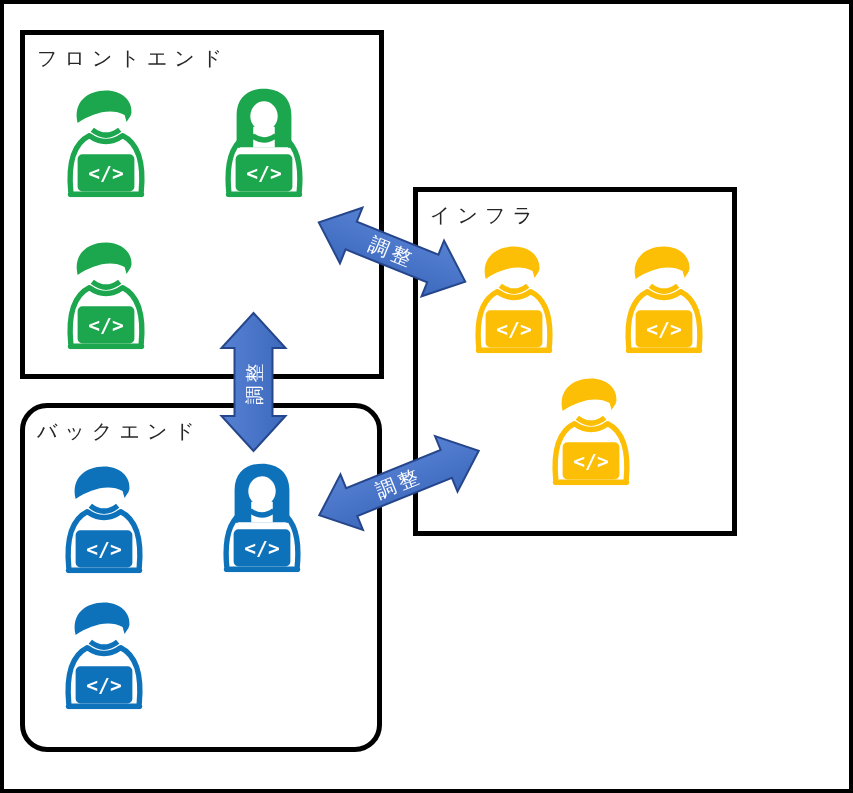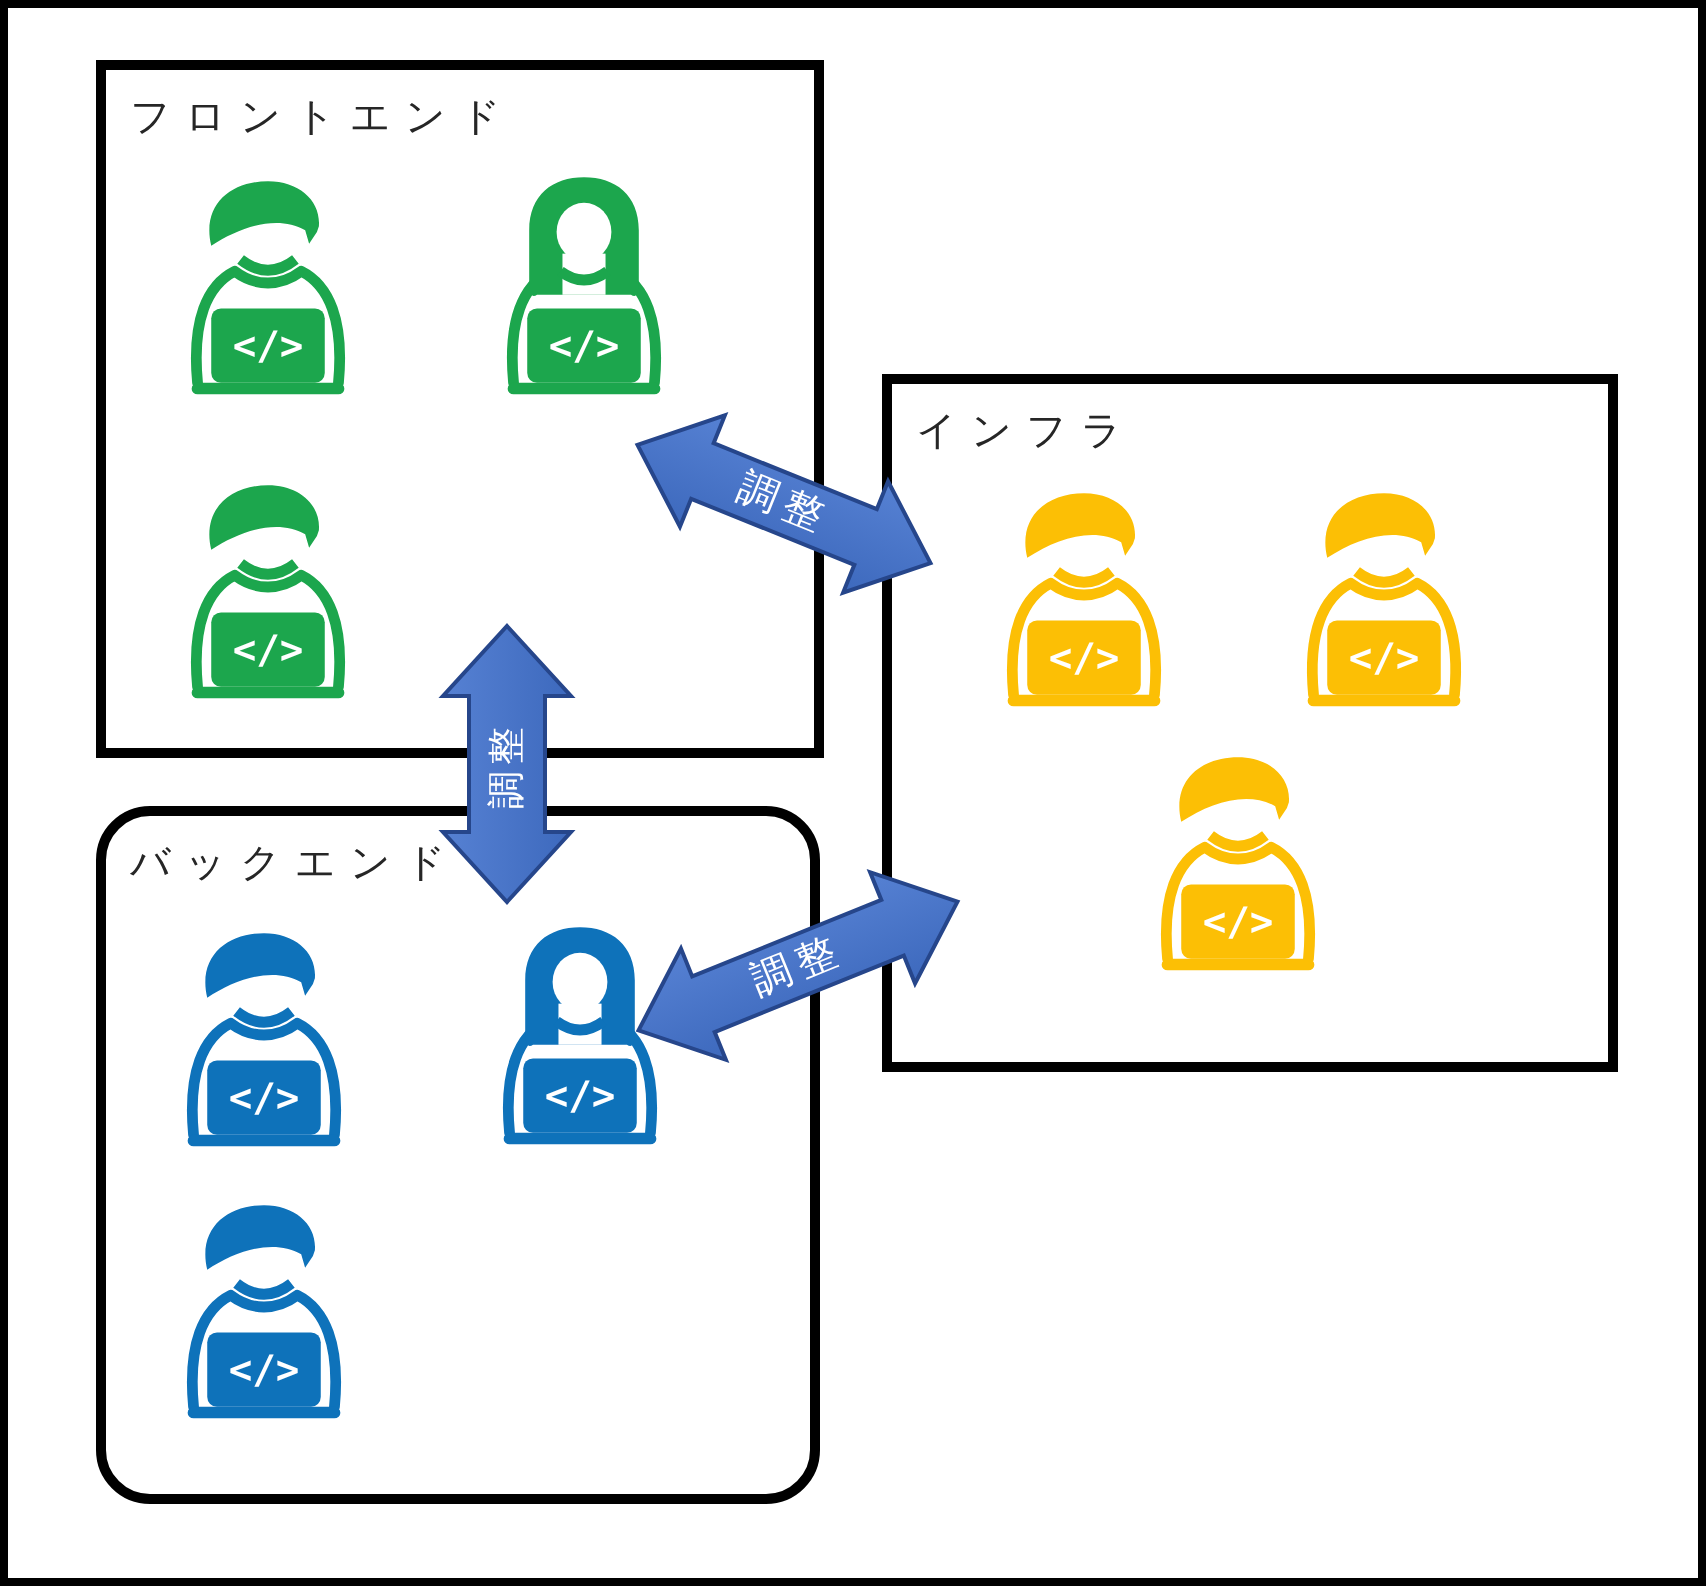--- a/index.html
+++ b/index.html
@@ -1,21 +1,21 @@
 <!DOCTYPE html>
 <html><head>
 <meta charset="utf-8">
 <style>
   html,body{margin:0;padding:0;background:#fff;font-family:"Liberation Sans",sans-serif;}
   .canvas{position:relative;width:853px;height:793px;box-sizing:border-box;
           border:4px solid #000;background:#fff;overflow:hidden;}
   
-  .box{position:absolute;box-sizing:border-box;border:5px solid #000;background:#fff;margin-left:28px;}
+  .box{position:absolute;box-sizing:border-box;border:5px solid #000;background:#fff;}
   #box-frontend{left:16px;top:26px;width:364px;height:349px;}
-  #box-infra{left:409px;top:183px;width:368px;height:349px;font-family:Liberation Serif, serif;}
+  #box-infra{left:409px;top:183px;width:324px;height:349px;font-family:Liberation Serif, serif;}
   #box-backend{left:16px;top:399px;width:362px;height:349px;border-radius:27px;}
   .box-label{position:absolute;left:12px;top:10px;font-size:20px;letter-spacing:7px;
              color:#262626;white-space:nowrap;}
   
   .dev{position:absolute;width:92px;height:113px;}
   .c-frontend{color:#1CA64D}.c-infra{color:#FCBF05}.c-backend{color:#0E72BA}
   #box-frontend .dev.p1{left:35px;top:50px}
   #box-frontend .dev.p2{left:193px;top:50px}
   #box-frontend .dev.p3{left:35px;top:202px}
   #box-infra .dev.p1{left:50px;top:49px}

